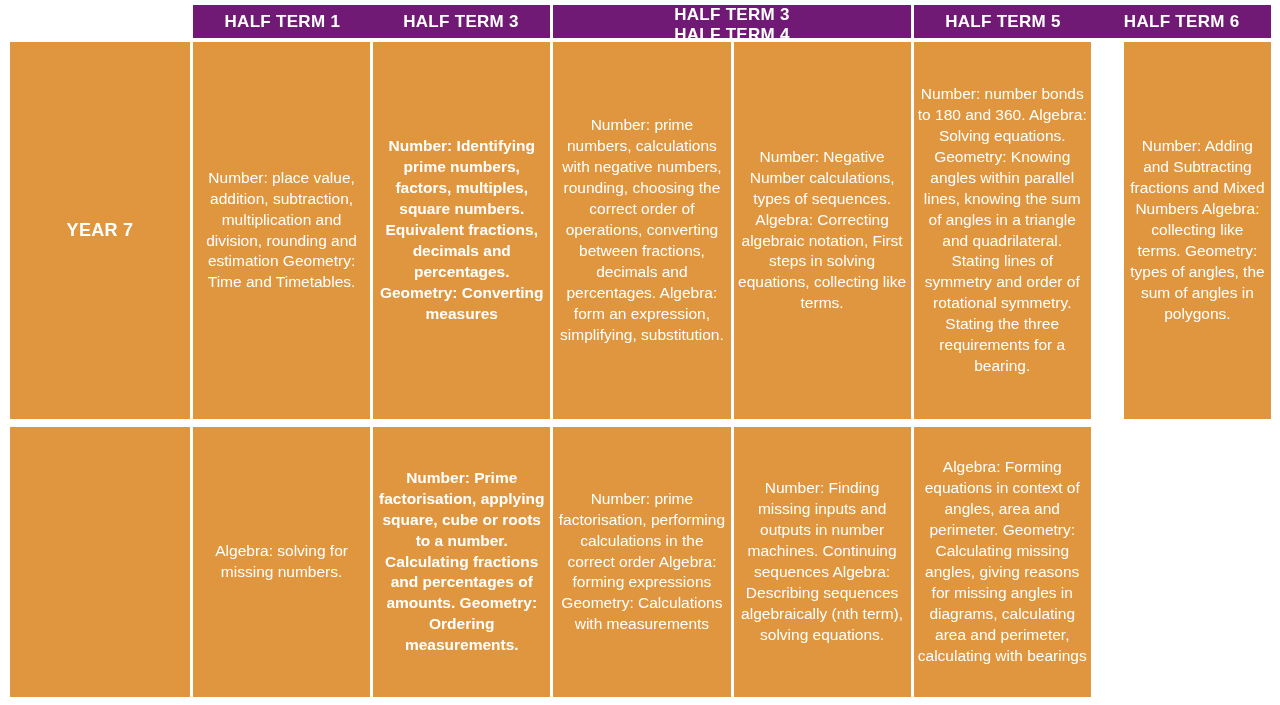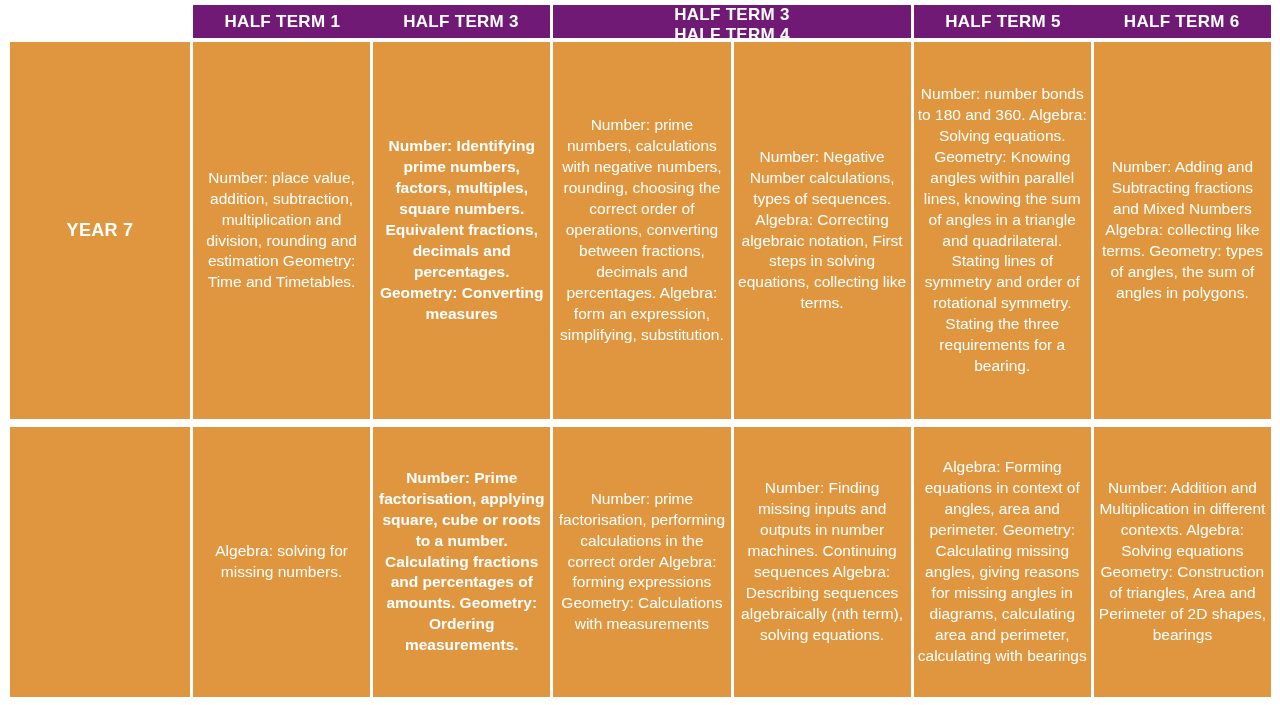--- a/index.html
+++ b/index.html
@@ -58,21 +58,21 @@
     overflow: hidden;
   }
   .row-1 { grid-row: 3; }
   .row-2 { grid-row: 5; }
   .col-label { grid-column: 1; }
   .col-1 { grid-column: 2; }
   .col-2 { grid-column: 3; font-weight: bold; }
   .col-3 { grid-column: 4; }
   .col-4 { grid-column: 5; }
   .col-5 { grid-column: 6; }
-  .col-6 { grid-column: 7; }
+  .col-6 { grid-column: 7; margin-left: 30px; }
   .year-label {
     font-weight: bold;
     font-size: 18px;
     letter-spacing: 0.3px;
   }
 </style>
 </head>
 <body>
 
 <div class="slide">
@@ -99,15 +99,14 @@
   <div class="cell row-1 col-4">Number: Negative Number calculations, types of sequences. Algebra: Correcting algebraic notation, First steps in solving equations, collecting like terms.</div>
   <div class="cell row-1 col-5">Number: number bonds to 180 and 360. Algebra: Solving equations. Geometry: Knowing angles within parallel lines, knowing the sum of angles in a triangle and quadrilateral. Stating lines of symmetry and order of rotational symmetry. Stating the three requirements for a bearing.</div>
   <div class="cell row-1 col-6">Number:  Adding and Subtracting fractions and Mixed Numbers Algebra: collecting like terms. Geometry: types of angles, the sum of angles in polygons.</div>
 
   <div class="cell row-2 col-label year-label"></div>
   <div class="cell row-2 col-1">Algebra: solving for missing numbers.</div>
   <div class="cell row-2 col-2">Number: Prime factorisation, applying square, cube or roots to a number. Calculating fractions and percentages of amounts. Geometry: Ordering measurements.</div>
   <div class="cell row-2 col-3">Number: prime factorisation, performing calculations in the correct order Algebra: forming expressions Geometry: Calculations with measurements</div>
   <div class="cell row-2 col-4">Number: Finding missing inputs and outputs in number machines. Continuing sequences Algebra: Describing sequences algebraically (nth term), solving equations.</div>
   <div class="cell row-2 col-5">Algebra: Forming equations in context of angles, area and perimeter. Geometry: Calculating missing angles, giving reasons for missing angles in diagrams, calculating area and perimeter, calculating with bearings</div>
-  <div class="cell row-2 col-6">Number: Addition and Multiplication in different contexts. Algebra: Solving equations Geometry: Construction of triangles, Area and Perimeter of 2D shapes, bearings</div>
 
 </div>
 
 </body></html>

